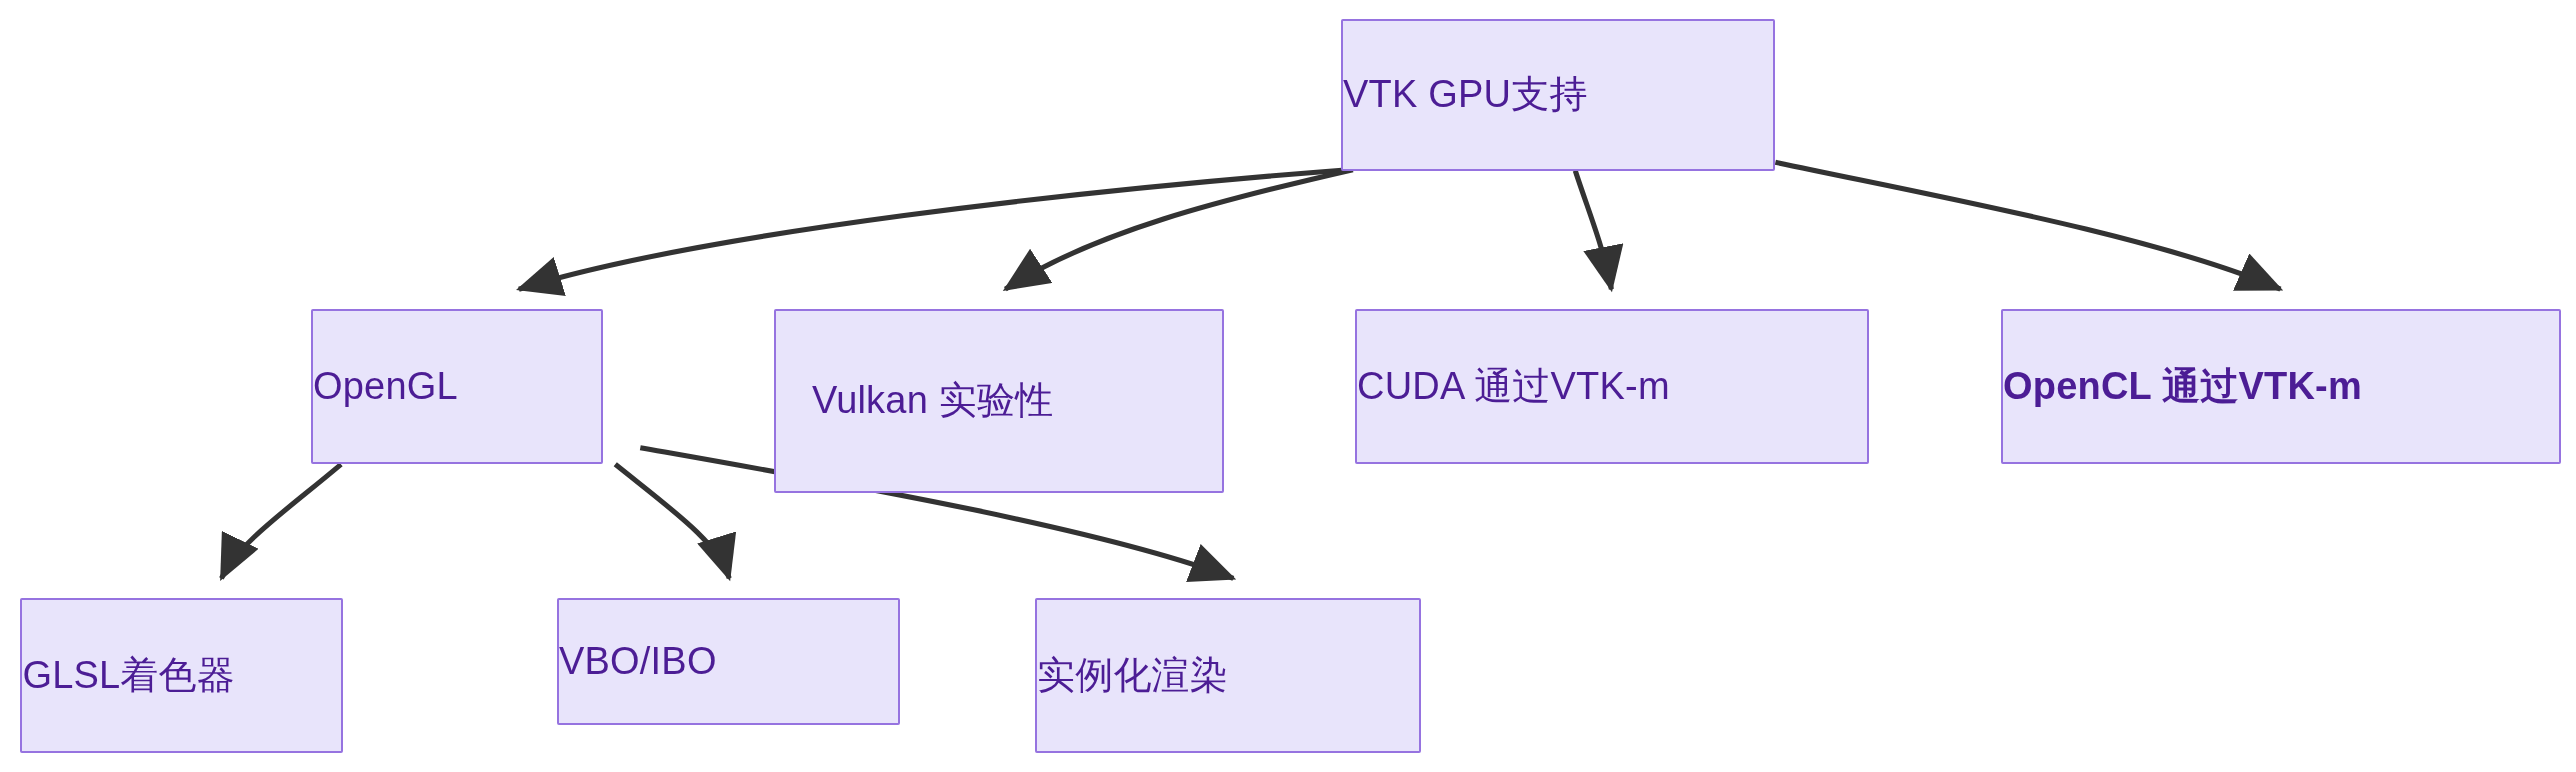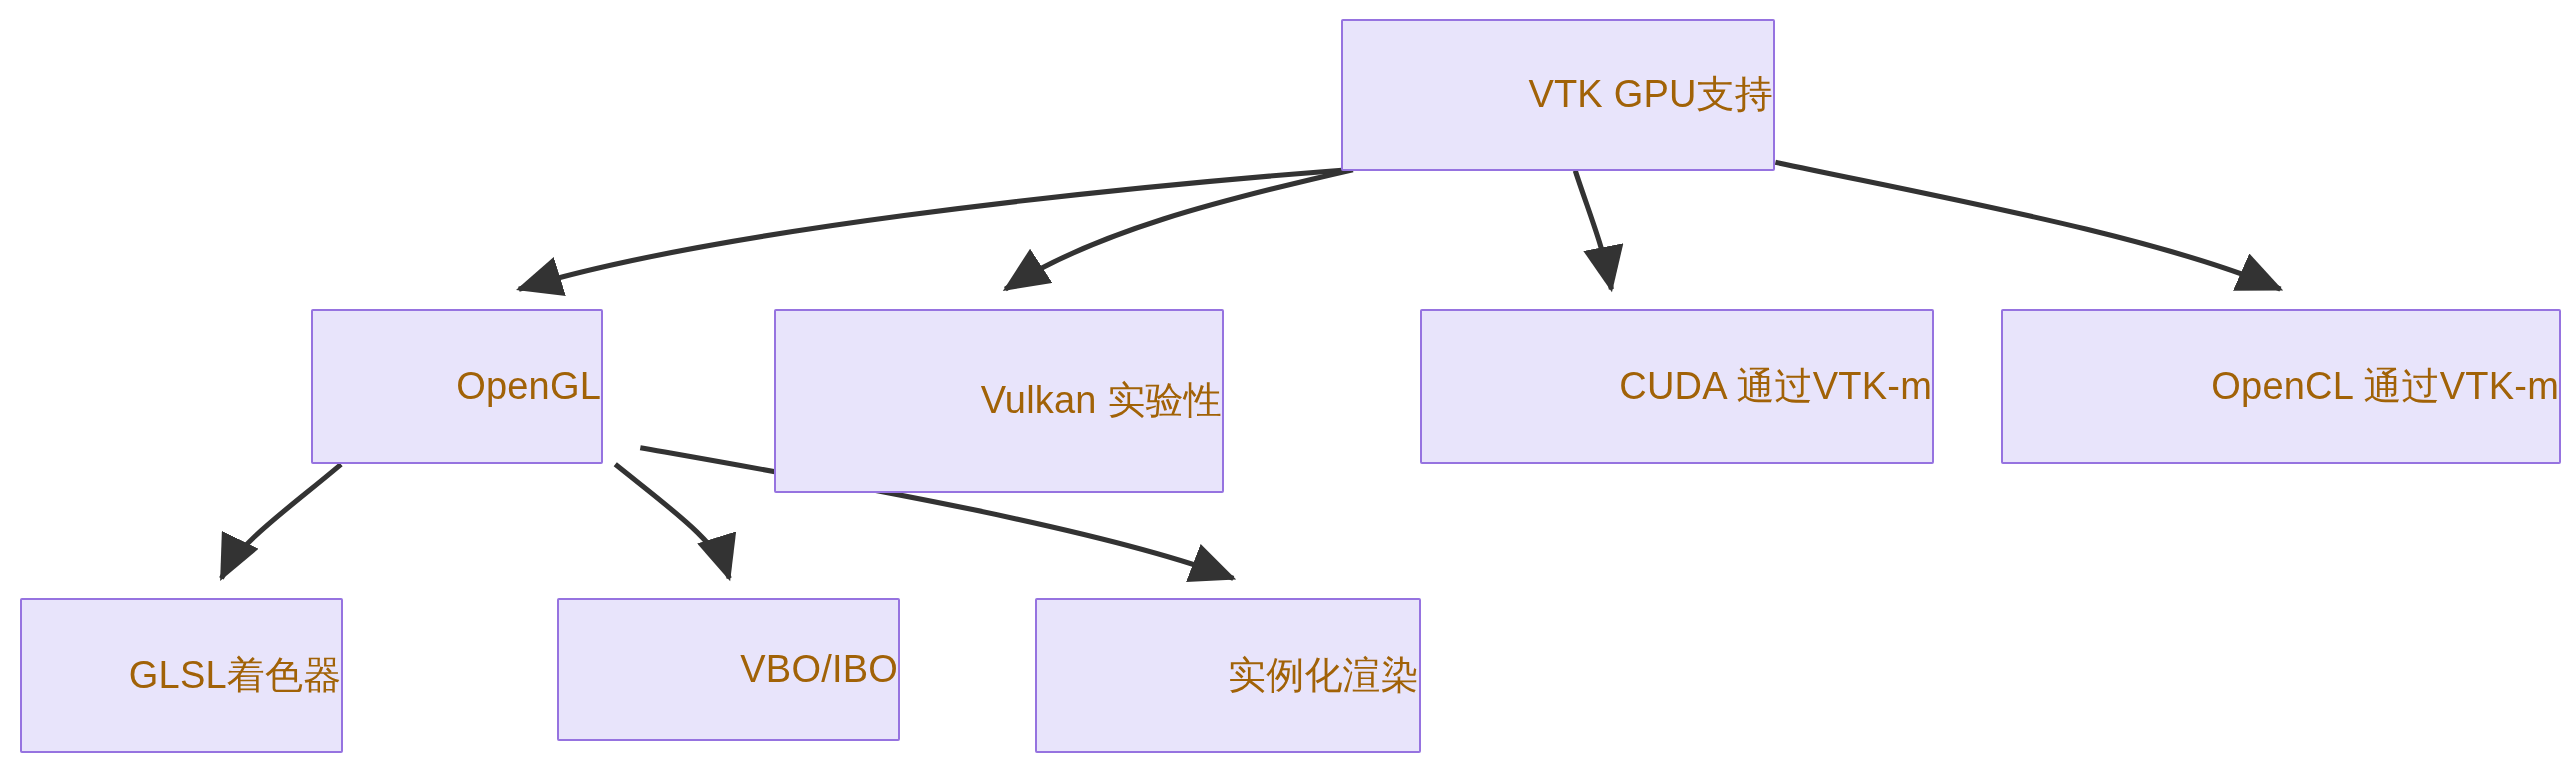--- a/index.html
+++ b/index.html
@@ -26,23 +26,23 @@
     pointer-events: none;
   }
   .flow-node {
     position: absolute;
     box-sizing: border-box;
     background: #e8e4fb;
     border: 2.8px solid #9673e0;
     border-radius: 1.9px;
     display: flex;
     align-items: center;
-    justify-content: flex-end;
+    justify-content: flex-start;
     text-align: center;
-    color: #a16207;
+    color: #4c1d95;
     font-size: 38px;
     line-height: 1.2;
     font-weight: 400;
     letter-spacing: 0.2px;
     white-space: nowrap;
   }
   .node-label {
     display: block;
   }
 </style>
@@ -78,33 +78,33 @@
   </div>
 
   <div class="flow-node" style="left:311px; top:309px; width:292px; height:155px;">
     <span class="node-label">OpenGL</span>
   </div>
 
   <div class="flow-node" style="left:774px; top:309px; width:450px; height:184px;padding-left:36px;">
     <span class="node-label">Vulkan 实验性</span>
   </div>
 
-  <div class="flow-node" style="left:1420px; top:309px; width:514px; height:155px;">
+  <div class="flow-node" style="left:1355px; top:309px; width:514px; height:155px;">
     <span class="node-label">CUDA 通过VTK-m</span>
   </div>
 
-  <div class="flow-node" style="left:2001px; top:309px; width:560px; height:155px;">
+  <div class="flow-node" style="left:2001px; top:309px; width:560px; height:155px;font-weight:bold;">
     <span class="node-label">OpenCL 通过VTK-m</span>
   </div>
 
   <div class="flow-node" style="left:20.4px; top:598px; width:323px; height:155px;">
     <span class="node-label">GLSL着色器</span>
   </div>
 
-  <div class="flow-node" style="left:557px; top:598px; width:343px; height:143px;">
+  <div class="flow-node" style="left:557px; top:598px; width:343px; height:127px;">
     <span class="node-label">VBO/IBO</span>
   </div>
 
   <div class="flow-node" style="left:1035px; top:598px; width:386px; height:155px;">
     <span class="node-label">实例化渲染</span>
   </div>
 
 </div>
 
 

